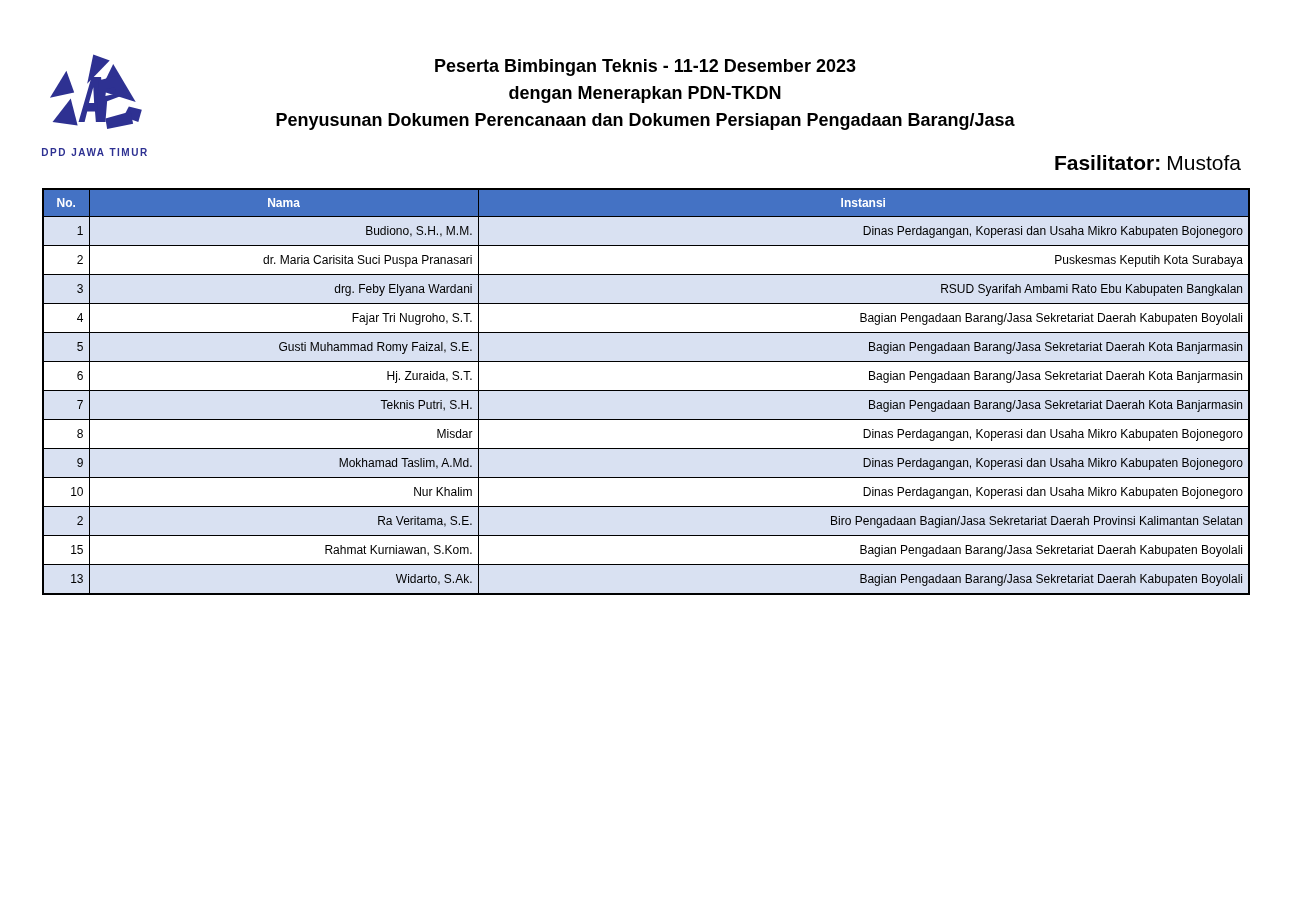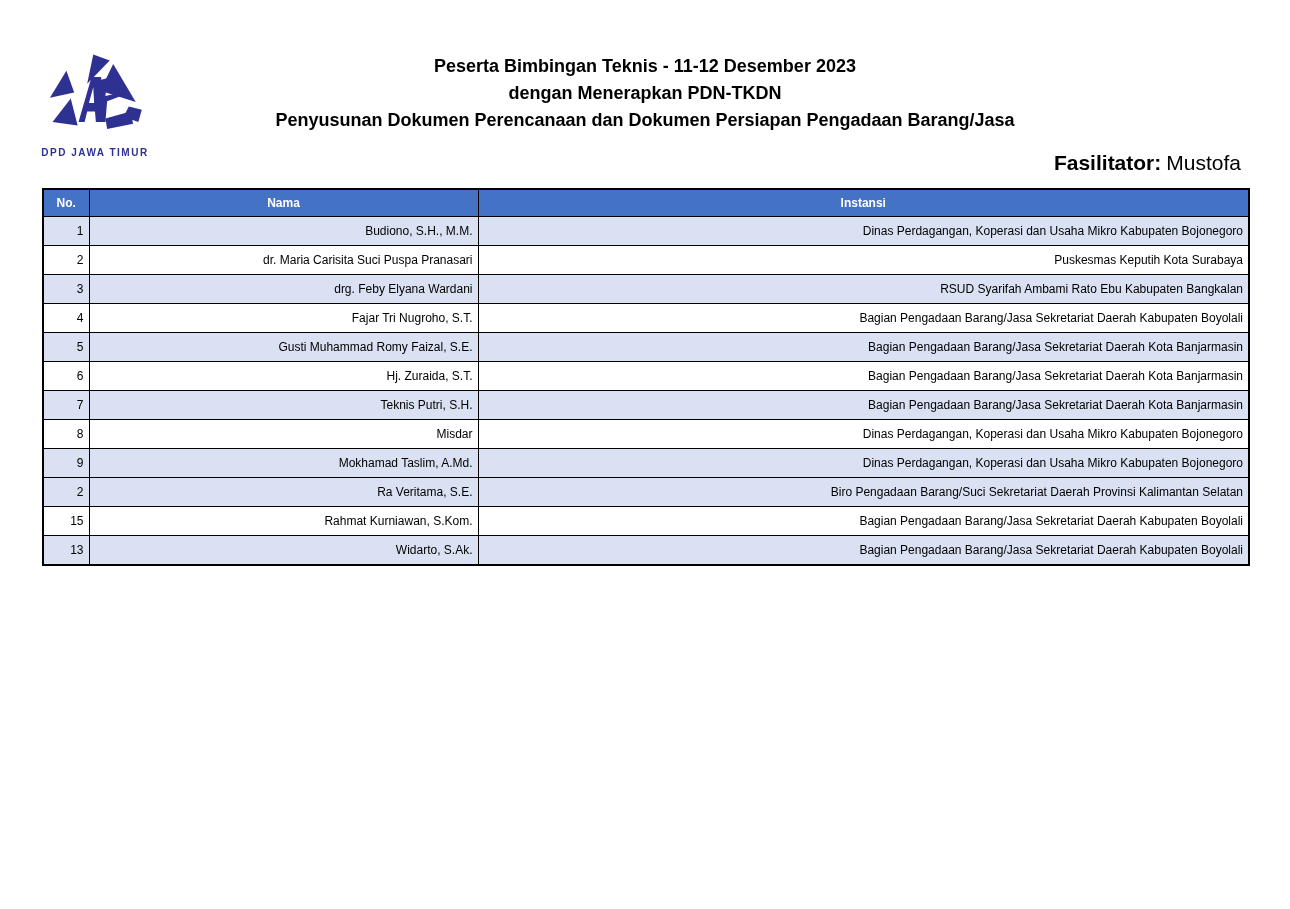--- a/index.html
+++ b/index.html
@@ -186,24 +186,29 @@
         <tr class="plain">
           <td class="cell-no">8</td>
           <td class="cell-nama">Misdar</td>
           <td class="cell-instansi">Dinas Perdagangan, Koperasi dan Usaha Mikro Kabupaten Bojonegoro</td>
         </tr>
         <tr class="band">
           <td class="cell-no">9</td>
           <td class="cell-nama">Mokhamad Taslim, A.Md.</td>
           <td class="cell-instansi">Dinas Perdagangan, Koperasi dan Usaha Mikro Kabupaten Bojonegoro</td>
         </tr>
+        <tr class="plain">
+          <td class="cell-no">10</td>
+          <td class="cell-nama">Nur Khalim</td>
+          <td class="cell-instansi">Dinas Perdagangan, Koperasi dan Usaha Mikro Kabupaten Bojonegoro</td>
+        </tr>
         <tr class="band">
           <td class="cell-no">2</td>
           <td class="cell-nama">Ra Veritama, S.E.</td>
-          <td class="cell-instansi">Biro Pengadaan Barang/Suci Sekretariat Daerah Provinsi Kalimantan Selatan</td>
+          <td class="cell-instansi">Biro Pengadaan Bagian/Jasa Sekretariat Daerah Provinsi Kalimantan Selatan</td>
         </tr>
         <tr class="plain">
           <td class="cell-no">15</td>
           <td class="cell-nama">Rahmat Kurniawan, S.Kom.</td>
           <td class="cell-instansi">Bagian Pengadaan Barang/Jasa Sekretariat Daerah Kabupaten Boyolali</td>
         </tr>
         <tr class="band">
           <td class="cell-no">13</td>
           <td class="cell-nama">Widarto, S.Ak.</td>
           <td class="cell-instansi">Bagian Pengadaan Barang/Jasa Sekretariat Daerah Kabupaten Boyolali</td>

